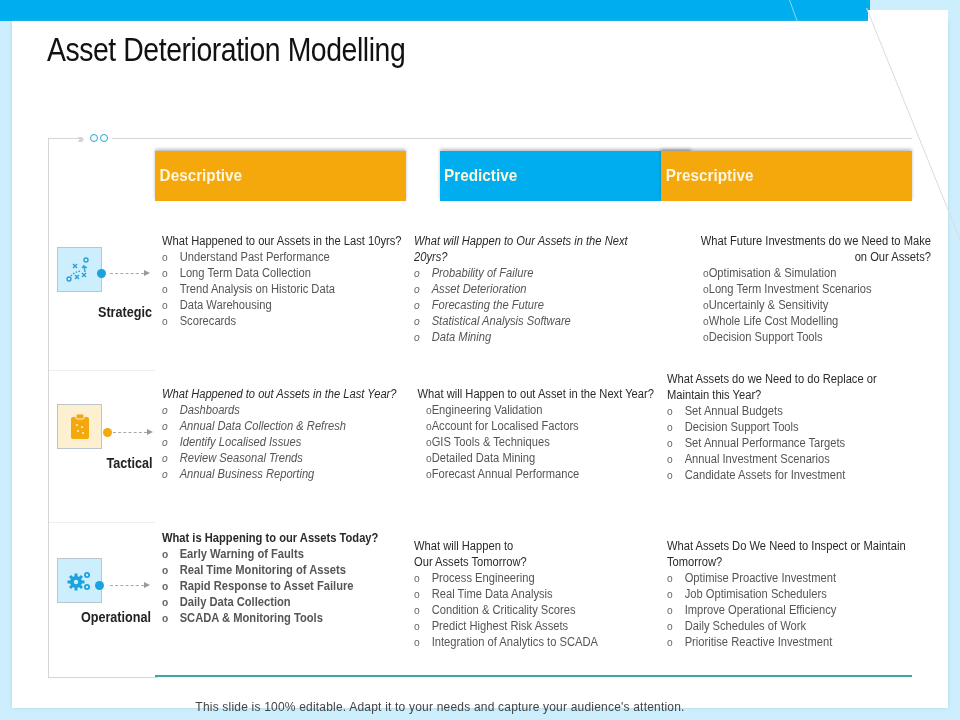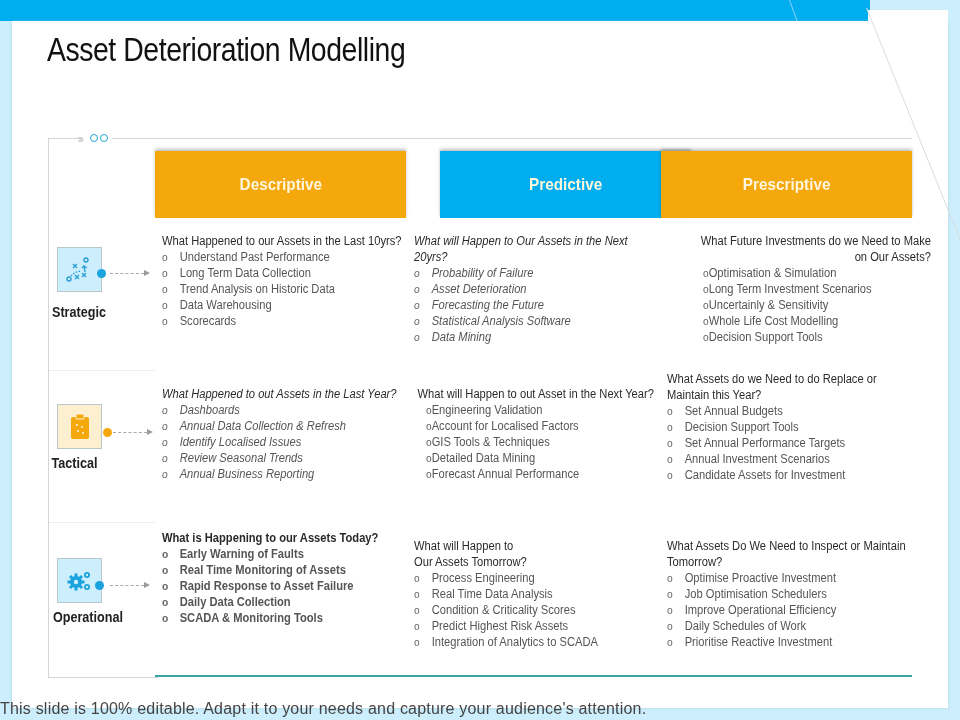--- a/index.html
+++ b/index.html
@@ -55,31 +55,31 @@
     .deco {
       position: absolute; left: 80px; top: 131px; height: 14px;
       display: flex; align-items: center; background: #fff; padding-right: 4px;
     }
     .chev { color: #d4d4d4; font-size: 13px; letter-spacing: -5px; font-weight: bold; margin-right: 8px; }
     .ring {
       width: 8px; height: 8px; border: 1.5px solid #23a5d8; border-radius: 50%;
       margin-left: 2px;
     }
     .header-cell {
-      position: absolute; top: 151px; height: 67px;
-      display: flex; align-items: center; justify-content: center;
+      position: absolute; top: 151px; height: 50px;
+      display: flex; align-items: center; justify-content: flex-start;
       color: #fff6dd; font-weight: bold; font-size: 17px;
       box-shadow: 0 -2px 3px rgba(0,0,0,0.25);
     }
     .header-cell span { transform: scaleX(0.9); display: inline-block; }
     .row-sep {
       position: absolute; left: 49px; width: 106px; height: 1px; background: #eeeeee;
     }
     .row-label {
-      position: absolute; left: 49px; width: 106px; text-align: left;
+      position: absolute; left: 49px; width: 106px; text-align: right;
       font-weight: bold; font-size: 14px; color: #222;
     }
     .row-label span { display: inline-block; transform: scaleX(0.9); }
     .icon-box {
       position: absolute; left: 57px; width: 45px; height: 45px;
       border: 1px solid #b9c6cc;
       display: flex; align-items: center; justify-content: center;
     }
     .dot {
       position: absolute; width: 9px; height: 9px; border-radius: 50%;
@@ -94,22 +94,22 @@
     }
     .cell {
       position: absolute; width: 240px;
       font-size: 12px; color: #444; line-height: 16px;
     }
     .cell .q { color: #2a2a2a; transform: scaleX(0.93); transform-origin: left; width: 258px; }
     .cell ul { list-style: none; }
     .cell li { display: flex; transform: scaleX(0.93); transform-origin: left; white-space: nowrap; color: #555; }
     .cell li .b { width: 19px; color: #666; font-size: 11px; }
     .footer-note {
-      position: absolute; left: 0; top: 700px; width: 880px; text-align: left;
-      font-size: 16px; color: #444; letter-spacing: 0.2px;
+      position: absolute; left: 0; top: 700px; width: 880px; text-align: center;
+      font-size: 12px; color: #444; letter-spacing: 0.2px;
     }
   </style>
 </head>
 <body>
 
 <div class="top-band"></div>
 <div class="top-band-cut"></div>
 <div class="top-band-slash"></div>
 
 <div class="slide"></div>

